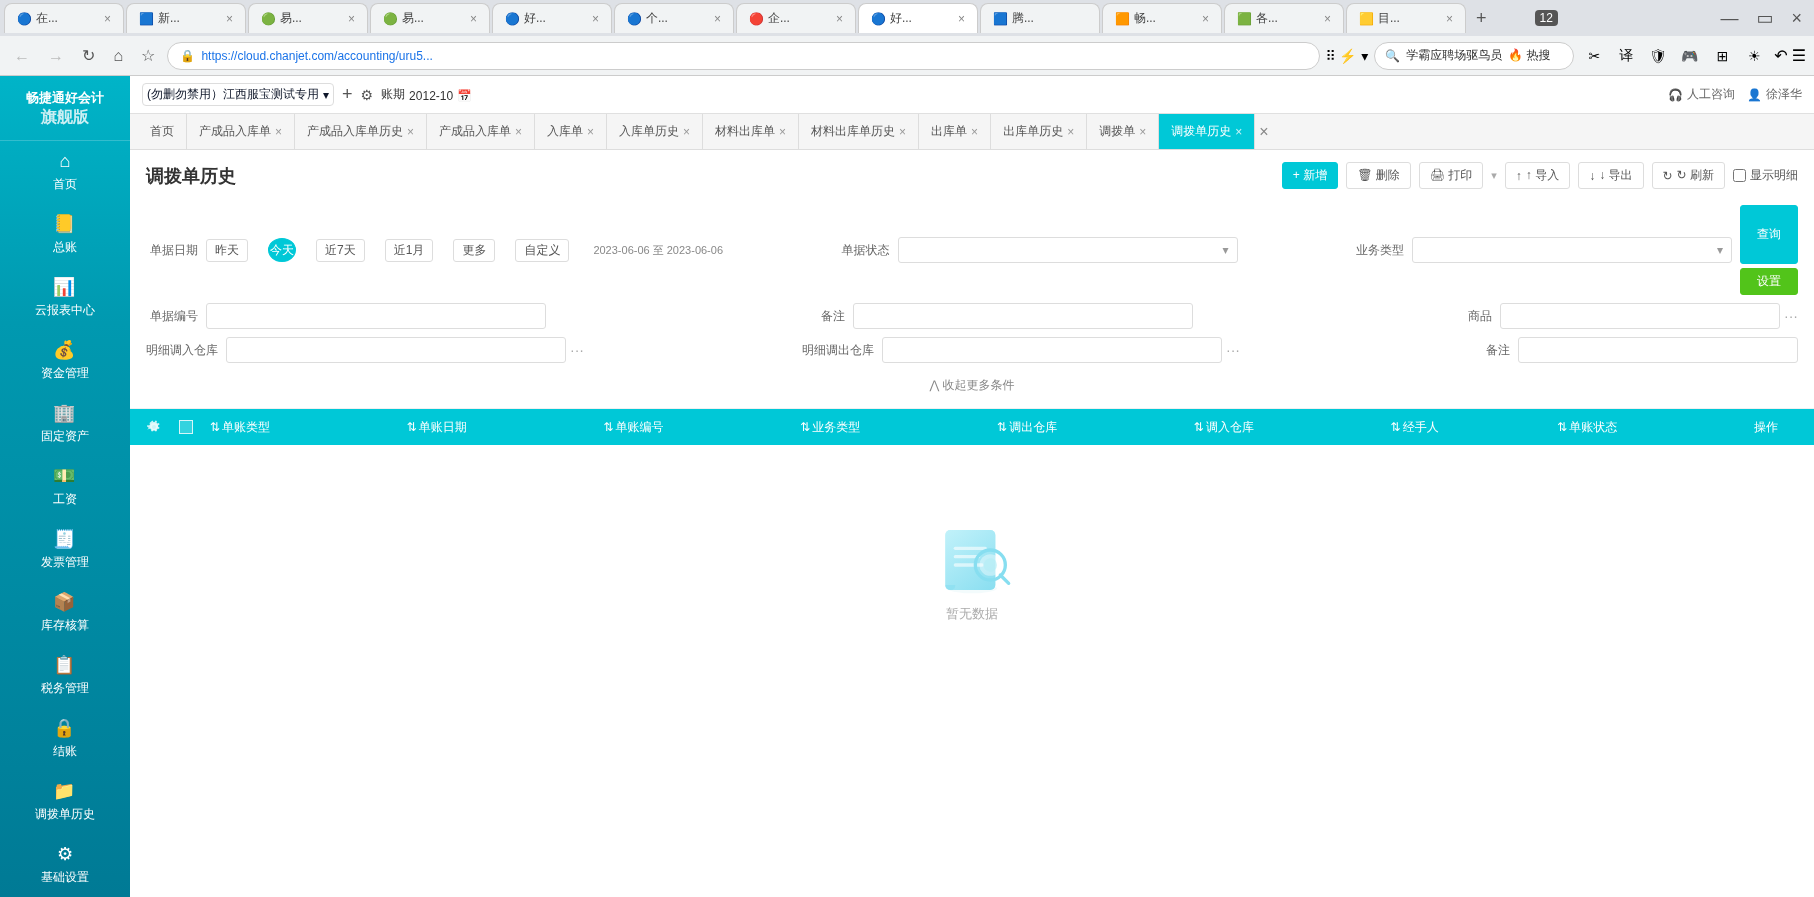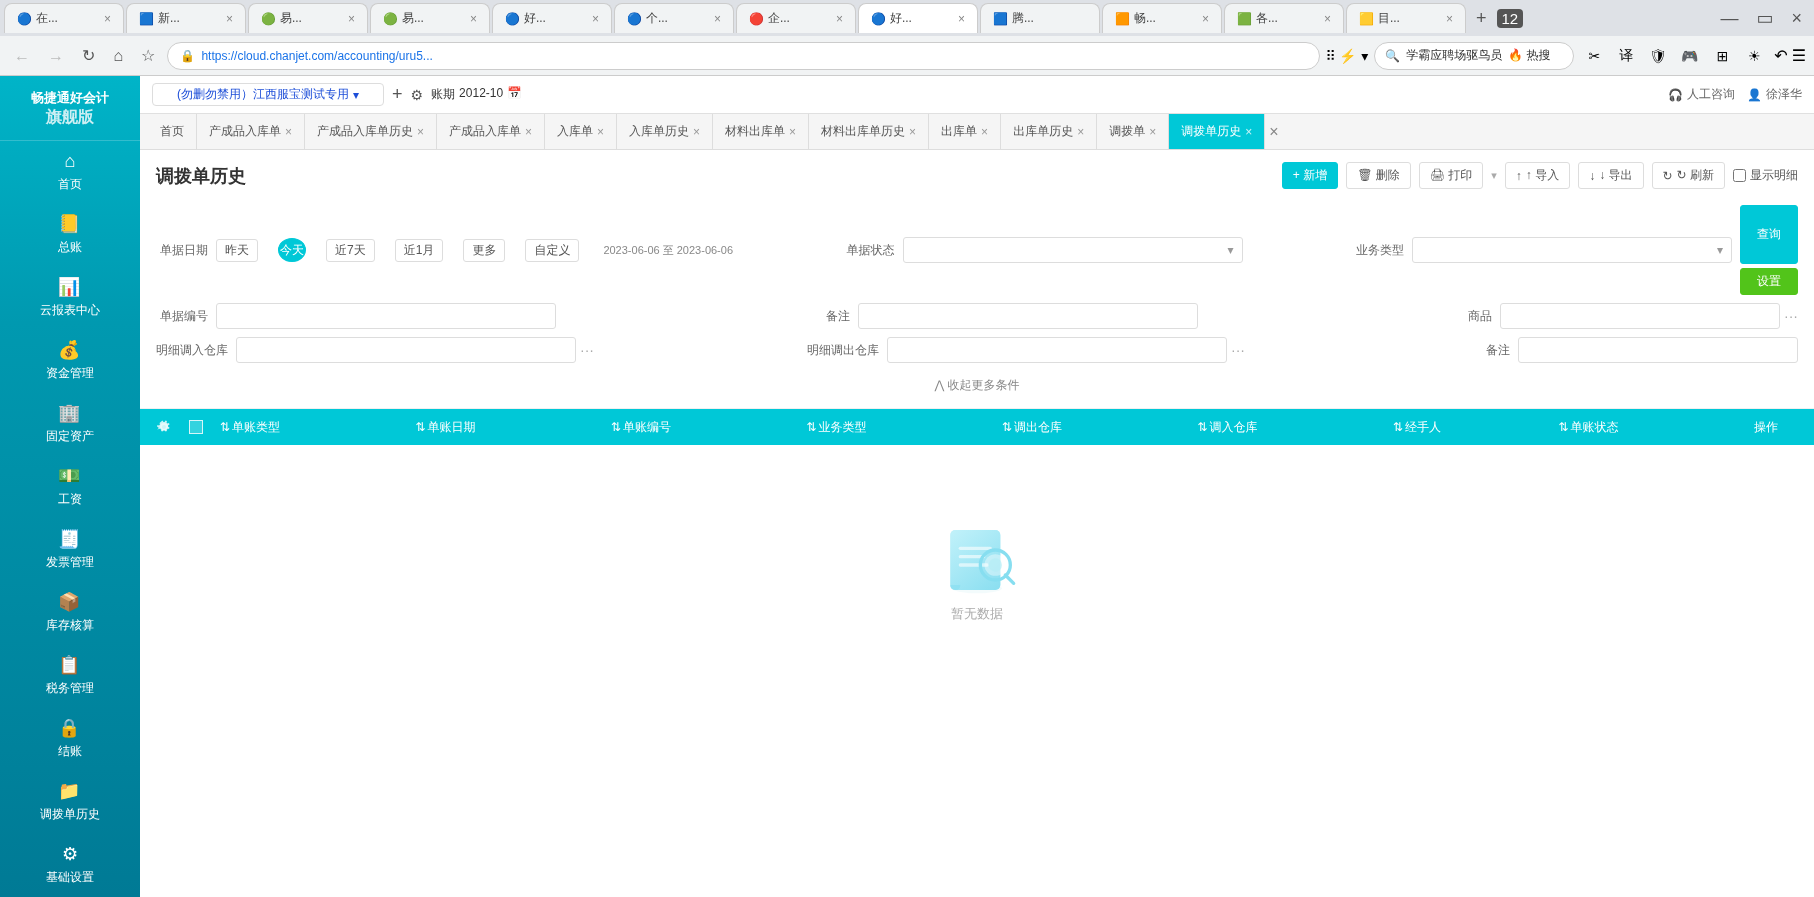--- a/index.html
+++ b/index.html
@@ -5,53 +5,53 @@
     * { box-sizing: border-box; margin: 0; padding: 0; }
     body { font-family: 'Microsoft YaHei', Arial, sans-serif; font-size: 12px; background: #f0f0f0; overflow: hidden; }
 
     
     .browser-chrome { background: #dee1e6; width: 1814px; }
     .browser-tabs { display: flex; align-items: center; background: #dee1e6; height: 36px; padding: 0 4px; gap: 2px; }
     .browser-tab { display: flex; align-items: center; background: #f1f3f4; border-radius: 8px 8px 0 0; padding: 0 12px; height: 30px; font-size: 12px; color: #444; min-width: 120px; gap: 4px; cursor: pointer; border: 1px solid #ccc; border-bottom: none; }
     .browser-tab.active { background: #fff; }
     .browser-tab-close { margin-left: auto; color: #888; cursor: pointer; }
     .browser-tab-new { background: none; border: none; font-size: 18px; color: #555; cursor: pointer; padding: 0 8px; }
-    .browser-tab-count { background: #555; color: #fff; border-radius: 4px; font-size: 15px; padding: 1px 5px; }
+    .browser-tab-count { background: #555; color: #fff; border-radius: 4px; font-size: 12px; padding: 1px 5px; margin-left: 38px; }
 
     .browser-toolbar { display: flex; align-items: center; background: #f1f3f4; height: 40px; padding: 0 8px; gap: 6px; border-bottom: 1px solid #ccc; }
     .browser-nav-btn { background: none; border: none; font-size: 16px; color: #555; cursor: pointer; padding: 4px 6px; border-radius: 4px; }
     .browser-nav-btn.disabled { color: #bbb; cursor: default; }
     .browser-address-bar { flex: 1; display: flex; align-items: center; background: #fff; border: 1px solid #ccc; border-radius: 20px; padding: 0 12px; height: 28px; gap: 6px; }
     .browser-address-bar span { font-size: 12px; color: #1a73e8; }
     .browser-address-lock { color: #188038; font-size: 12px; }
     .browser-extensions { display: flex; align-items: center; gap: 4px; }
     .browser-ext-btn { width: 28px; height: 28px; border-radius: 50%; display: flex; align-items: center; justify-content: center; cursor: pointer; font-size: 14px; }
     .browser-search-bar { display: flex; align-items: center; background: #fff; border: 1px solid #ccc; border-radius: 20px; padding: 0 10px; height: 28px; gap: 6px; min-width: 200px; }
     .browser-search-bar span { font-size: 12px; color: #333; }
     .hot-tag { color: #f44336; font-size: 11px; }
 
     
     .app-container { display: flex; height: calc(897px - 76px); }
 
     
-    .sidebar { width: 140px; background: linear-gradient(180deg, #00b4c8 0%, #0099b0 30%, #007a95 100%); display: flex; flex-direction: column; color: #fff; flex-shrink: 0; }
+    .sidebar { width: 130px; background: linear-gradient(180deg, #00b4c8 0%, #0099b0 30%, #007a95 100%); display: flex; flex-direction: column; color: #fff; flex-shrink: 0; }
     .sidebar-logo { padding: 12px 8px; text-align: center; border-bottom: 1px solid rgba(255,255,255,0.2); }
     .sidebar-logo-text { font-size: 14px; font-weight: bold; color: #fff; line-height: 1.3; }
     .sidebar-logo-sub { font-size: 16px; color: rgba(255,255,255,0.8); font-weight: bold; }
     .sidebar-item { display: flex; flex-direction: column; align-items: center; padding: 10px 4px; cursor: pointer; gap: 4px; }
     .sidebar-item-icon { font-size: 18px; }
     .sidebar-item-label { font-size: 12px; color: #fff; }
 
     
     .main-content { flex: 1; display: flex; flex-direction: column; background: #fff; overflow: hidden; }
 
     
     .top-bar { display: flex; align-items: center; background: #fff; border-bottom: 1px solid #e0e0e0; height: 38px; padding: 0 12px; gap: 8px; }
-    .top-bar-company { display: flex; align-items: center; gap: 4px; font-size: 12px; color: #1d4ed8; border: 1px solid #ddd; border-radius: 4px; padding: 2px 24px; cursor: pointer; }
-    .top-bar-period { display: flex; align-items: flex-start; gap: 4px; font-size: 12px; color: #333; }
+    .top-bar-company { display: flex; align-items: center; gap: 4px; font-size: 12px; color: #0f172a; border: 1px solid #ddd; border-radius: 4px; padding: 2px 4px; cursor: pointer; }
+    .top-bar-period { display: flex; align-items: flex-end; gap: 4px; font-size: 12px; color: #333; }
     .top-bar-right { margin-left: auto; display: flex; align-items: center; gap: 12px; }
     .top-bar-btn { font-size: 12px; color: #666; cursor: pointer; display: flex; align-items: center; gap: 4px; }
 
     
     .tabs-bar { display: flex; align-items: center; background: #f5f5f5; border-bottom: 1px solid #ddd; height: 36px; overflow-x: auto; white-space: nowrap; padding-left: 8px; }
     .tabs-bar::-webkit-scrollbar { height: 3px; }
     .page-tab { display: inline-flex; align-items: center; padding: 0 12px; height: 36px; font-size: 12px; color: #555; cursor: pointer; border-right: 1px solid #ddd; gap: 4px; background: #f5f5f5; }
     .page-tab.active { background: #00c8d7; color: #fff; }
     .page-tab-close { color: #999; font-size: 12px; }
     .page-tab.active .page-tab-close { color: rgba(255,255,255,0.8); }

